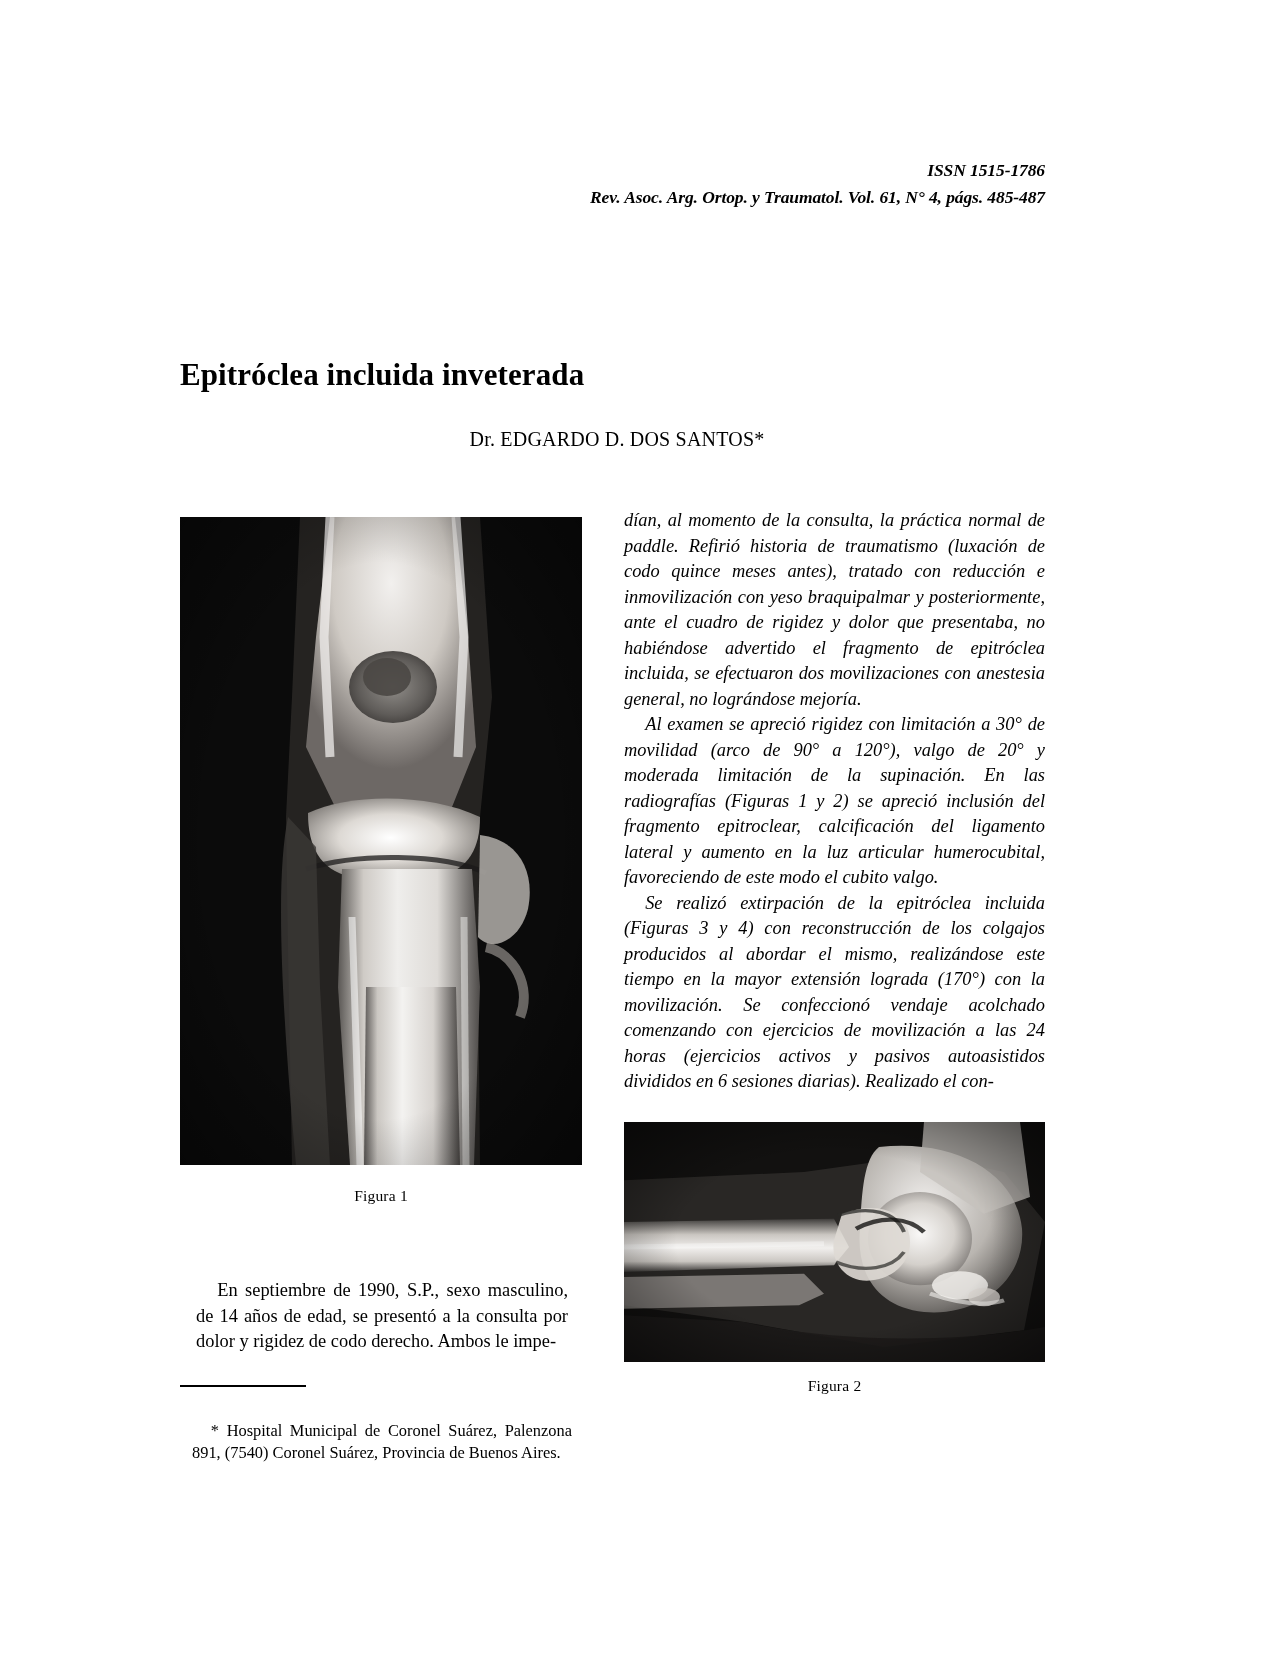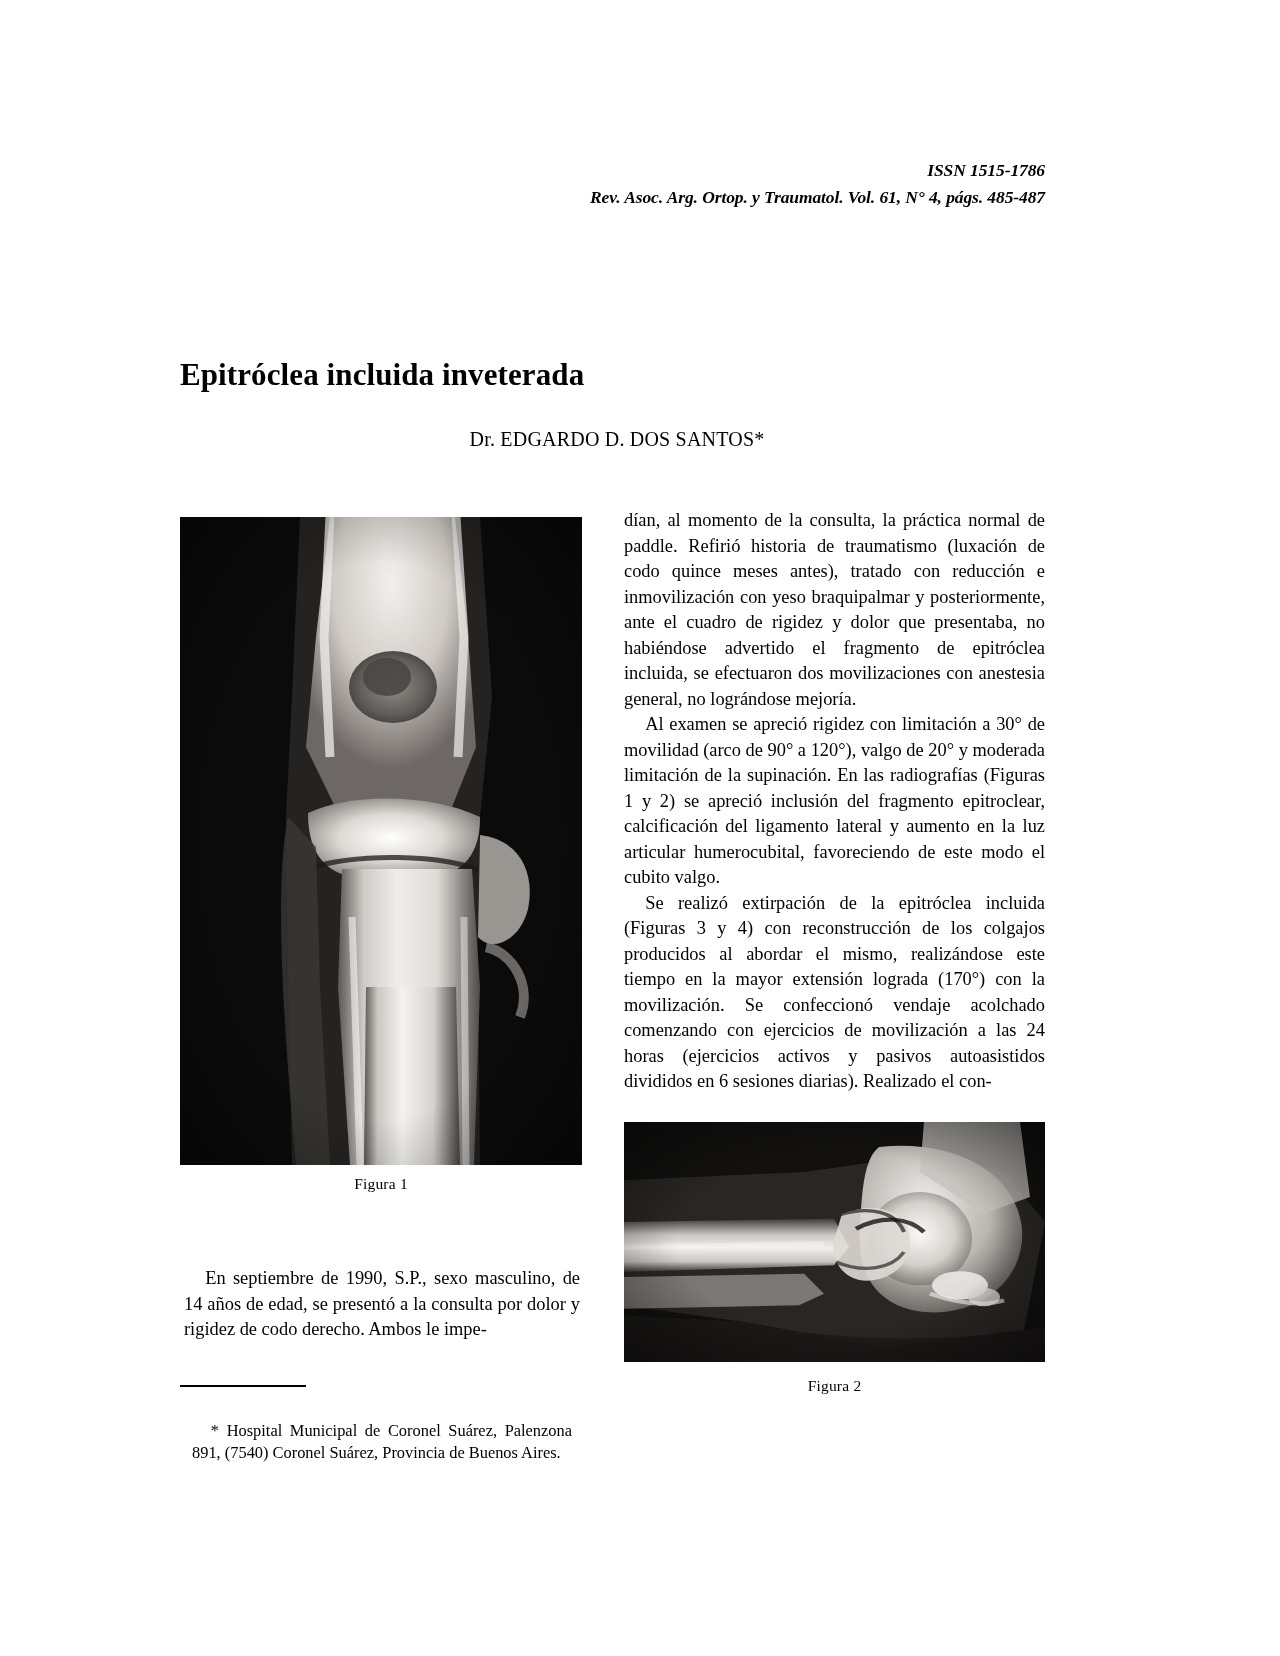--- a/index.html
+++ b/index.html
@@ -61,20 +61,21 @@
   .bodytext {
     font-size: 18.4px;
     line-height: 25.5px;
     text-align: justify;
     text-justify: inter-word;
     hyphens: manual;
   }
   .bodytext p {
     margin: 0;
     text-indent: 1.15em;
+    font-style: italic;
   }
   .bodytext p.noindent { text-indent: 0; }
 
   
   .figure { position: absolute; }
 
   .fig1 {
     top: 517px;
     left: 180px;
     width: 402px;
@@ -89,36 +90,36 @@
   }
   .fig-img {
     width: 100%;
     height: 100%;
     display: block;
     border: 0;
   }
   .fig-caption {
     text-align: center;
     font-size: 15.5px;
-    margin-top: 10px;
+    margin-top: 22px;
     letter-spacing: 0.2px;
   }
   .fig2 .fig-caption { margin-top: 15px; }
 
   
   .left-para {
     position: absolute;
     top: 1262px;
     left: 180px;
     width: 404px;
     font-size: 18.4px;
     line-height: 25.5px;
     text-align: justify;
   }
-  .left-para p { margin: 4px; text-indent: 1.15em; }
+  .left-para p { margin: 16px; text-indent: 1.15em; }
 
   
   .footnote-rule {
     position: absolute;
     top: 1385px;
     left: 180px;
     width: 126px;
     height: 2px;
     background: #000;
   }

